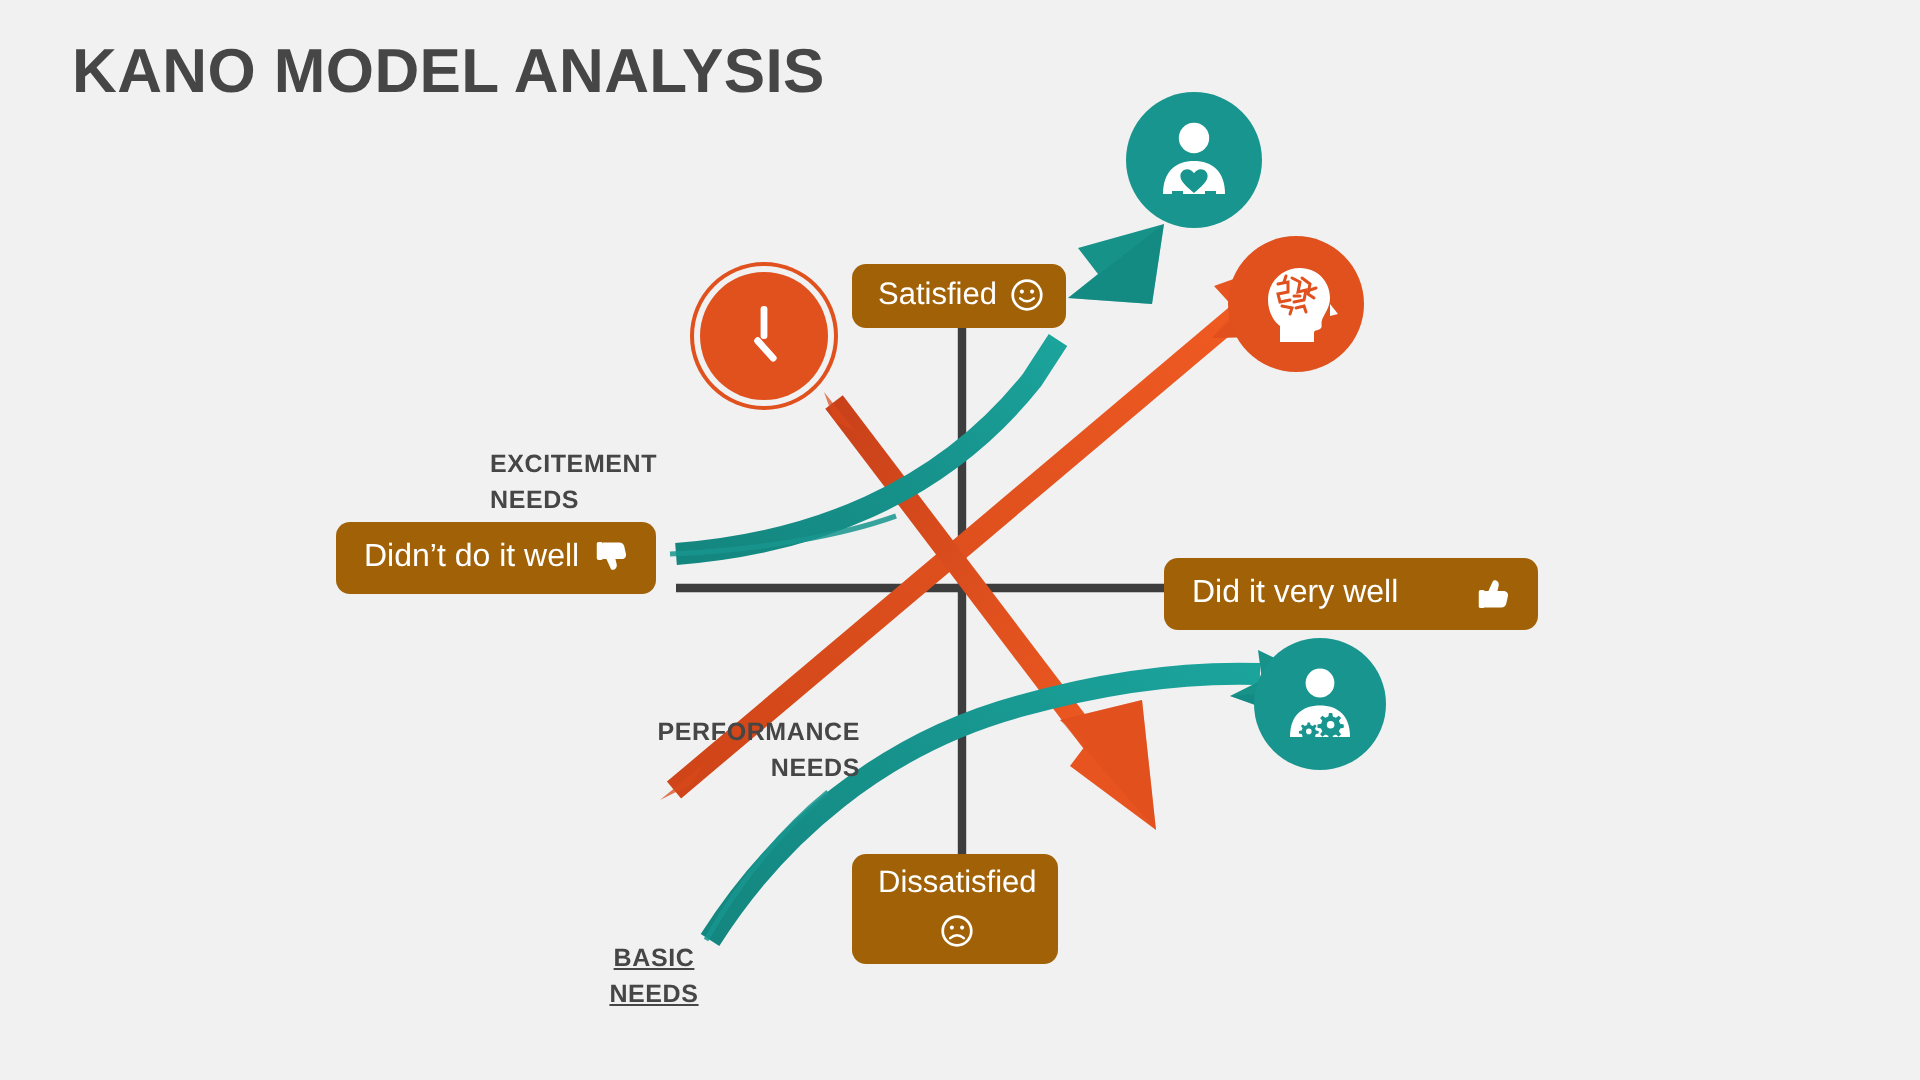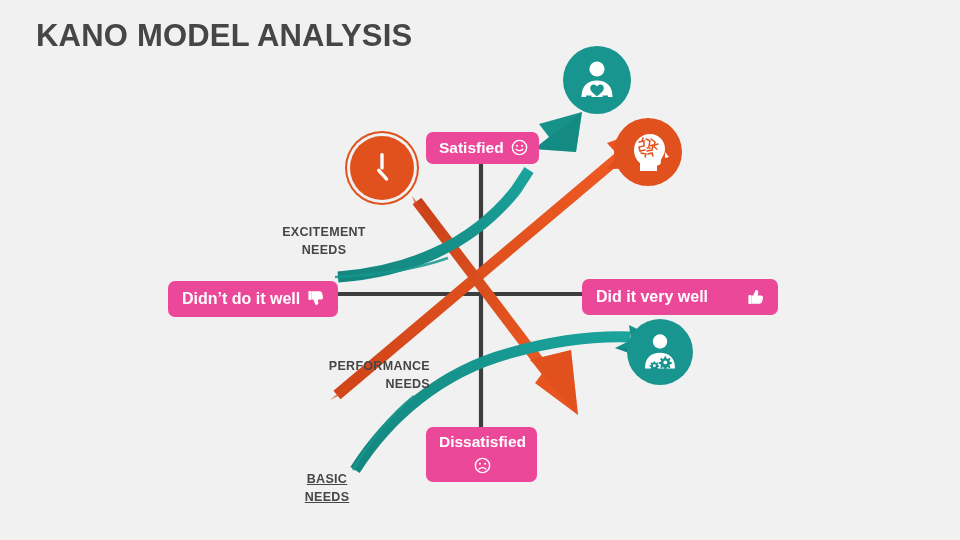--- a/index.html
+++ b/index.html
@@ -33,64 +33,64 @@
   svg.layer {
     position: absolute;
     left: 0;
     top: 0;
     width: 960px;
     height: 540px;
   }
   
   .badge {
     position: absolute;
-    background: #ec4899;
+    background: #a16207;
     color: #ffffff;
     border-radius: 7px;
-    font-weight: bold;
+    font-weight: normal;
     display: flex;
     align-items: center;
     gap: 7px;
     white-space: nowrap;
     box-sizing: border-box;
   }
   .badge .btxt { line-height: 1; }
   .badge svg { display: block; }
   #badge-satisfied {
     left: 426px; top: 132px;
     padding: 7px 11px 8px 13px;
     font-size: 15.5px;
   }
   #badge-dissatisfied {
     left: 426px; top: 427px;
     padding: 7px 11px 8px 13px;
     font-size: 15.5px;
     flex-direction: column;
   }
   #badge-didnt {
-    left: 168px; top: 281px;
+    left: 168px; top: 261px;
     padding: 8px 12px 9px 14px;
     font-size: 16px;
   }
   #badge-didwell {
     left: 582px; top: 279px;
     padding: 8px 12px 9px 14px;
     font-size: 16px;
     gap: 39px;
   }
   
   .needlabel {
     position: absolute;
     color: #464646;
     font-weight: bold;
     font-size: 12.5px;
     line-height: 1.42;
     letter-spacing: 0.3px;
   }
-  #lbl-excitement { left: 245px; top: 224px; width: 158px; text-align: center; }
+  #lbl-excitement { left: 245px; top: 224px; width: 158px; text-align: left; }
   #lbl-performance { left: 272px; top: 358px; width: 158px; text-align: right; }
   #lbl-basic { left: 278px; top: 471px; width: 98px; text-align: center; text-decoration: underline; }
   
   .iconcircle {
     position: absolute;
     border-radius: 50%;
     display: flex;
     align-items: center;
     justify-content: center;
   }

